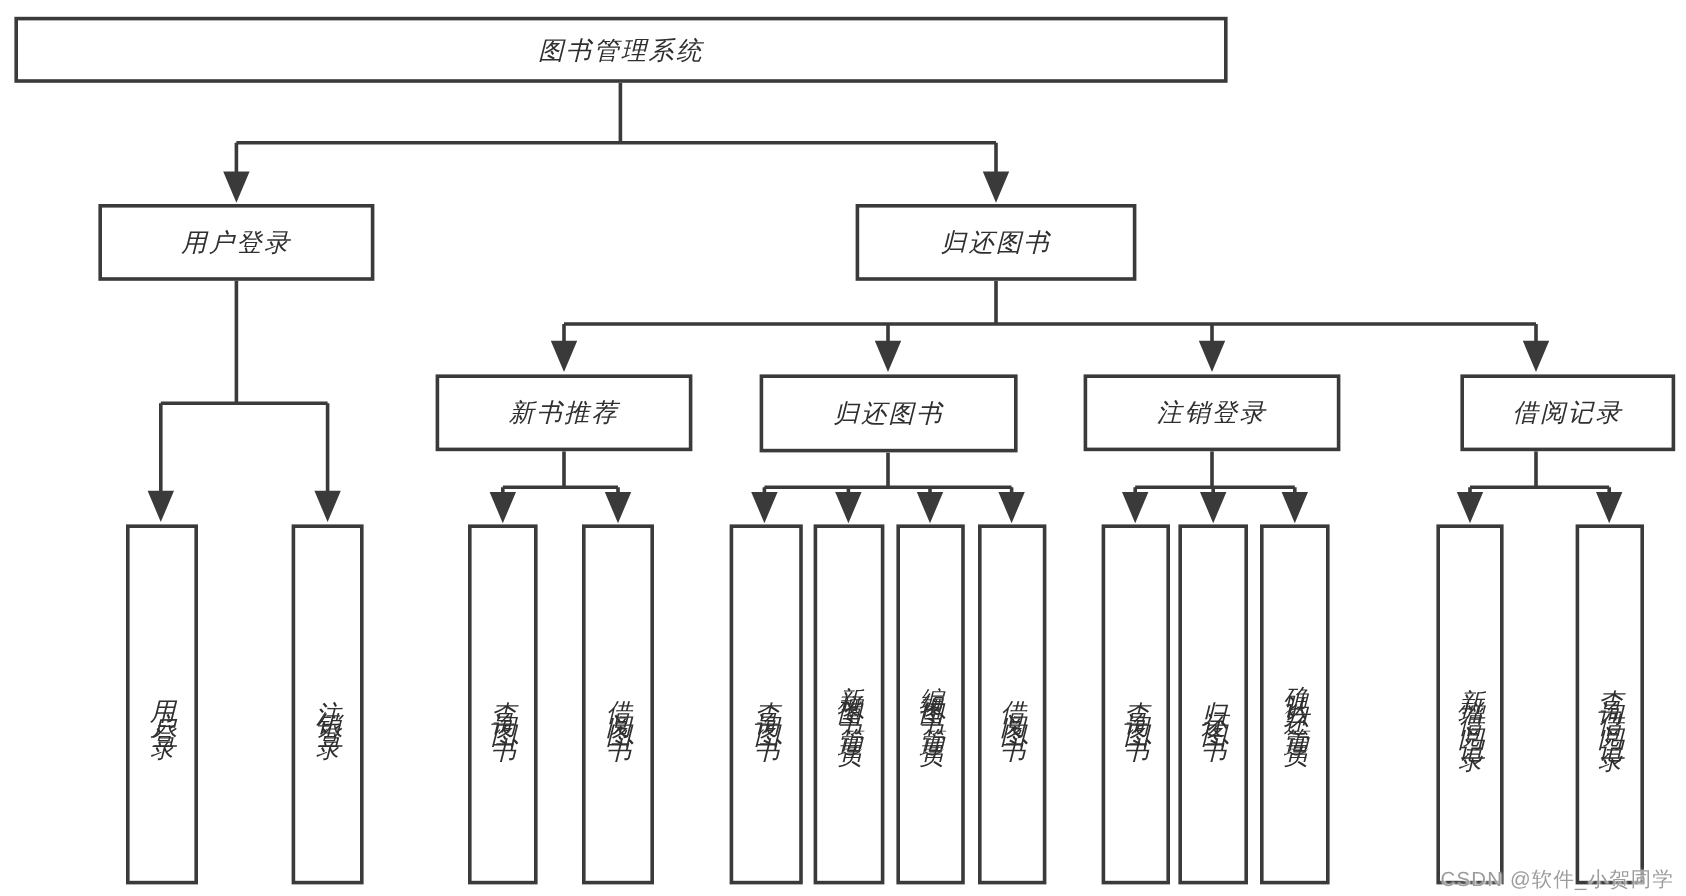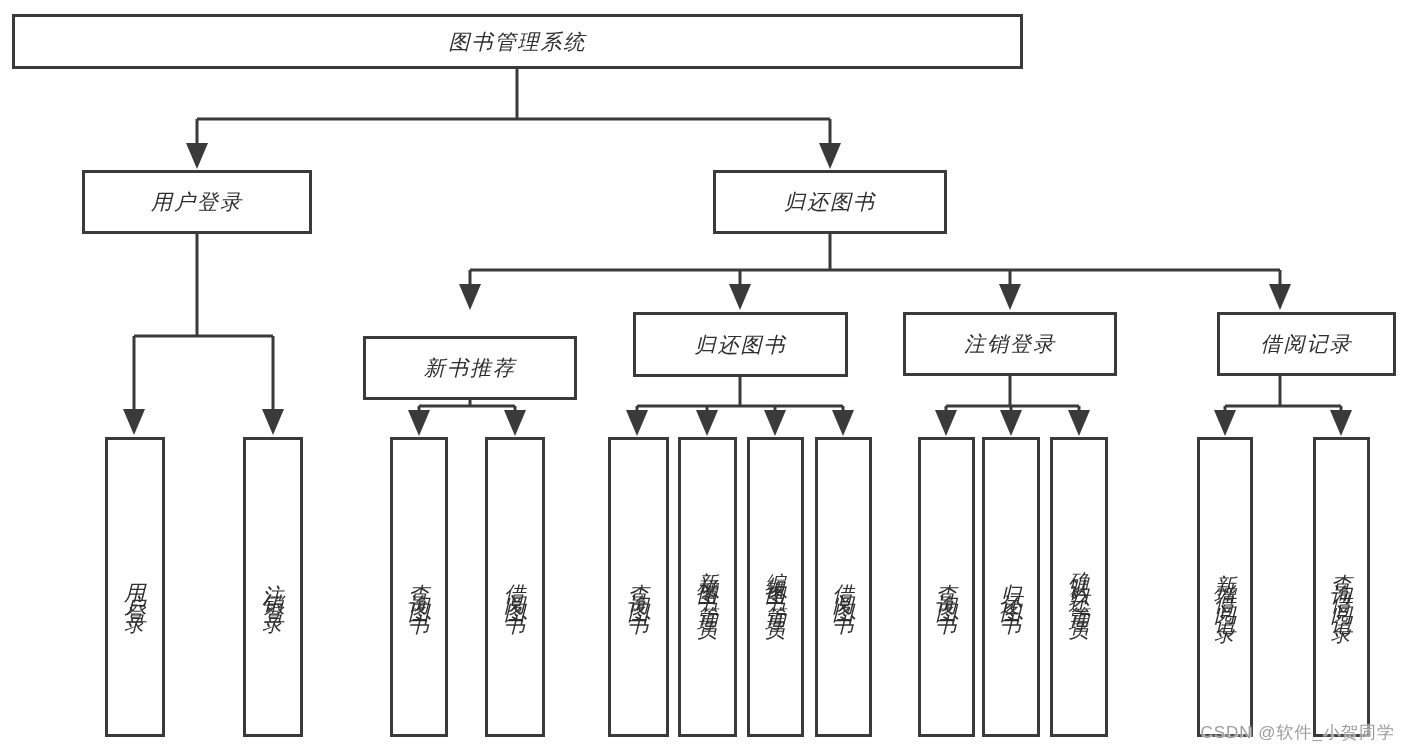--- a/index.html
+++ b/index.html
@@ -68,21 +68,21 @@
          M946,436 L935,410 L957,410 Z M1011,436 L1000,410 L1022,410 Z
          M1079,436 L1068,410 L1090,410 Z M1225,436 L1214,410 L1236,410 Z
          M1341,436 L1330,410 L1352,410 Z"></path>
   </svg>
 
   <div class="node" style="left:12px;top:14px;width:1011px;height:55px;">图书管理系统</div>
 
   <div class="node" style="left:82px;top:170px;width:230px;height:64px;">用户登录</div>
   <div class="node" style="left:713px;top:170px;width:234px;height:64px;">归还图书</div>
 
-  <div class="node" style="left:363px;top:312px;width:214px;height:64px;margin-top:24px;">新书推荐</div>
+  <div class="node" style="left:363px;top:312px;width:214px;height:64px;">新书推荐</div>
   <div class="node" style="left:633px;top:312px;width:215px;height:65px;">归还图书</div>
   <div class="node" style="left:903px;top:312px;width:214px;height:64px;">注销登录</div>
   <div class="node" style="left:1217px;top:312px;width:179px;height:64px;">借阅记录</div>
 
   <div class="node leaf" style="left:105px;top:437px;width:60px;height:300px;">用户登录</div>
   <div class="node leaf" style="left:243px;top:437px;width:60px;height:300px;">注销登录</div>
 
   <div class="node leaf" style="left:390px;top:437px;width:58px;height:300px;">查询图书</div>
   <div class="node leaf" style="left:485px;top:437px;width:60px;height:300px;">借阅图书</div>
 

